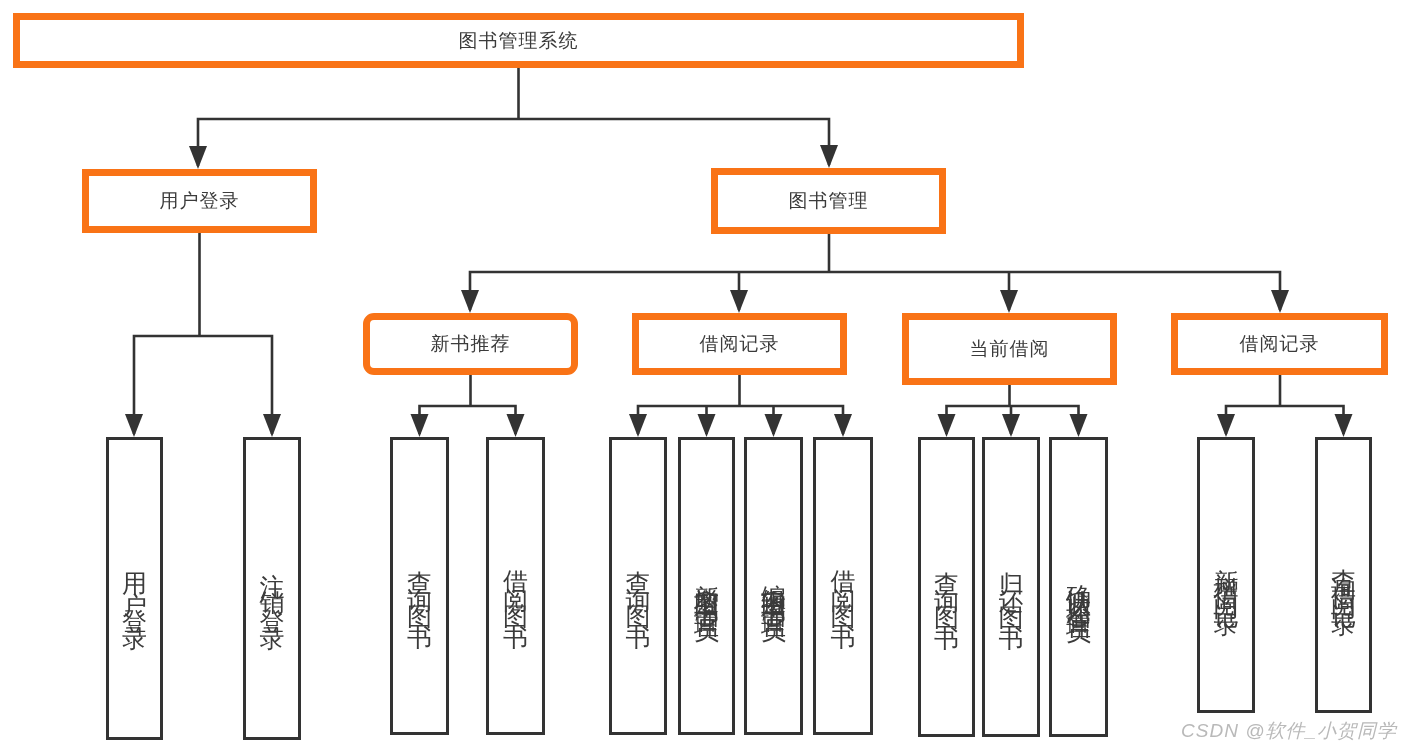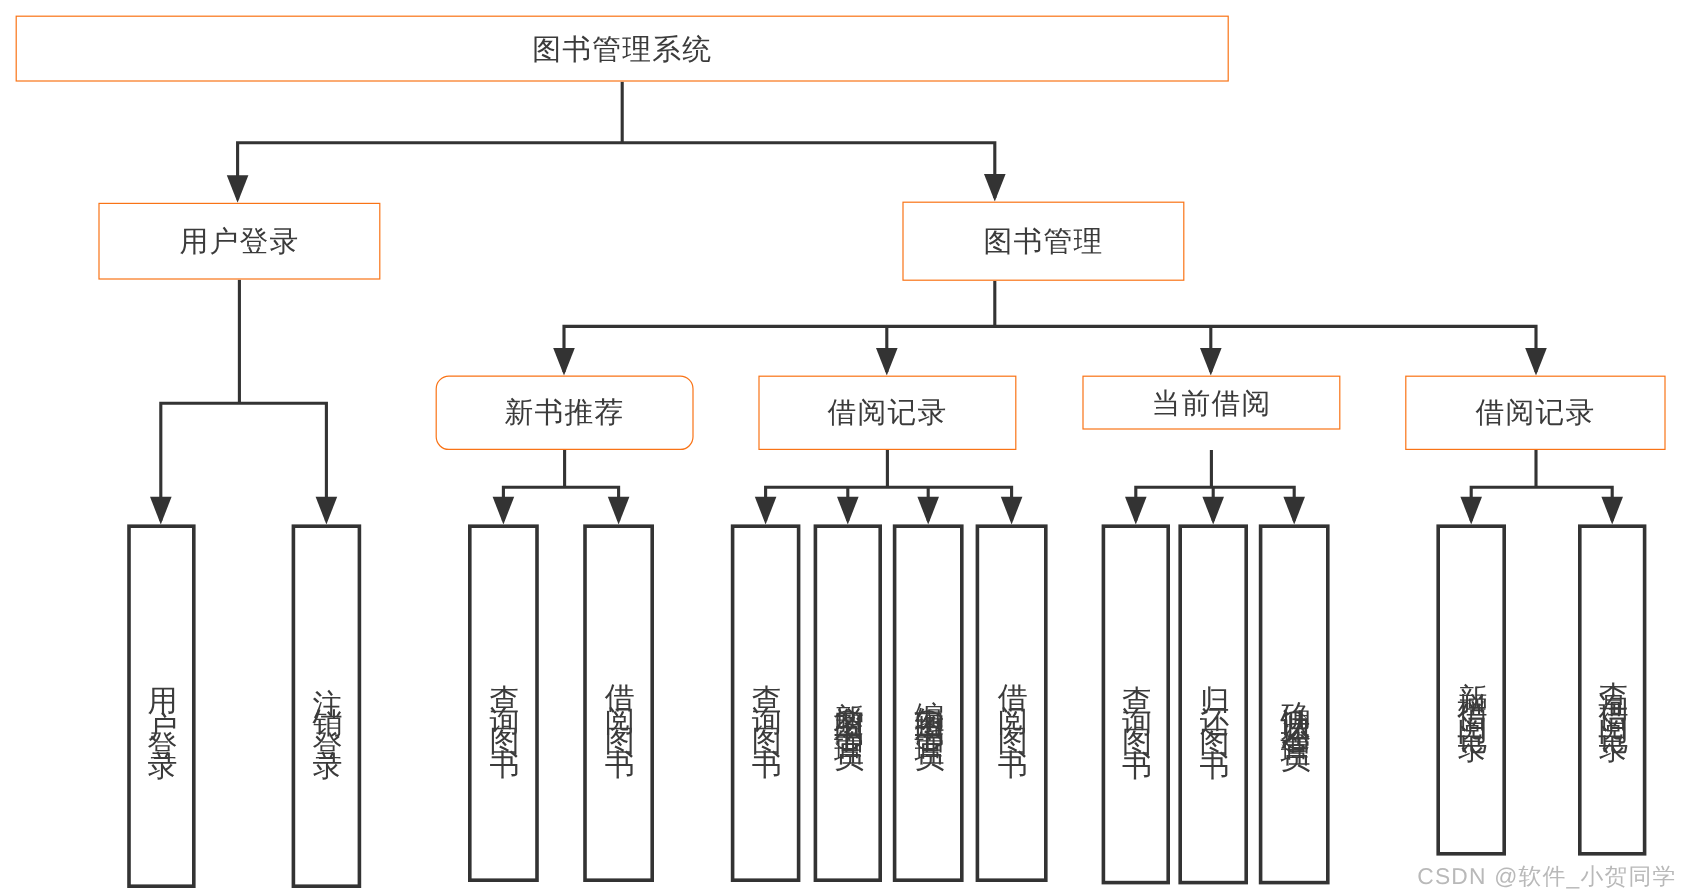--- a/index.html
+++ b/index.html
@@ -14,26 +14,26 @@
   }
   svg.connectors {
     position: absolute;
     left: 0; top: 0;
     width: 1405px; height: 747px;
     pointer-events: none;
   }
   .hbox {
     position: absolute;
     box-sizing: border-box;
-    border: 1px solid #f97316;
+    border: 7px solid #f97316;
     background: #ffffff;
     display: flex;
     align-items: center;
     justify-content: center;
-    font-size: 24px;
+    font-size: 19px;
     letter-spacing: 1px;
     white-space: nowrap;
   }
   .vbox {
     position: absolute;
     box-sizing: border-box;
     border: 3px solid #333333;
     background: #ffffff;
     display: flex;
     align-items: center;
@@ -50,20 +50,21 @@
   .vbox.mid span { letter-spacing: 9px; }
   .vbox.long span { letter-spacing: 5px; }
   .watermark {
     position: absolute;
     right: 8px;
     bottom: 3px;
     font-size: 19px;
     letter-spacing: 1px;
     color: #b9b9b9;
     white-space: nowrap;
+    font-style: italic;
   }
 </style>
 </head>
 <body>
 
 <div class="canvas">
 
   <svg class="connectors" viewBox="0 0 1405 747">
     <g stroke="#333333" stroke-width="2.6" fill="none">
 
@@ -116,31 +117,31 @@
     </g>
   </svg>
 
   <div class="hbox" style="left:13px; top:13px; width:1011px; height:55px;">
     <span>图书管理系统</span>
   </div>
 
   <div class="hbox" style="left:82px; top:169px; width:235px; height:64px;">
     <span>用户登录</span>
   </div>
-  <div class="hbox" style="left:711px; top:168px; width:235px; height:66px;margin-left:41px;">
+  <div class="hbox" style="left:711px; top:168px; width:235px; height:66px;">
     <span>图书管理</span>
   </div>
 
   <div class="hbox" style="left:363px; top:313px; width:215px; height:62px;border-radius:11px;">
     <span>新书推荐</span>
   </div>
   <div class="hbox" style="left:632px; top:313px; width:215px; height:62px;">
     <span>借阅记录</span>
   </div>
-  <div class="hbox" style="left:902px; top:313px; width:215px; height:45px;">
+  <div class="hbox" style="left:902px; top:313px; width:215px; height:72px;">
     <span>当前借阅</span>
   </div>
   <div class="hbox" style="left:1171px; top:313px; width:217px; height:62px;">
     <span>借阅记录</span>
   </div>
 
   <div class="vbox" style="left:106px; top:437px; width:57px; height:303px;">
     <span>用户登录</span>
   </div>
   <div class="vbox" style="left:243px; top:437px; width:58px; height:303px;">

